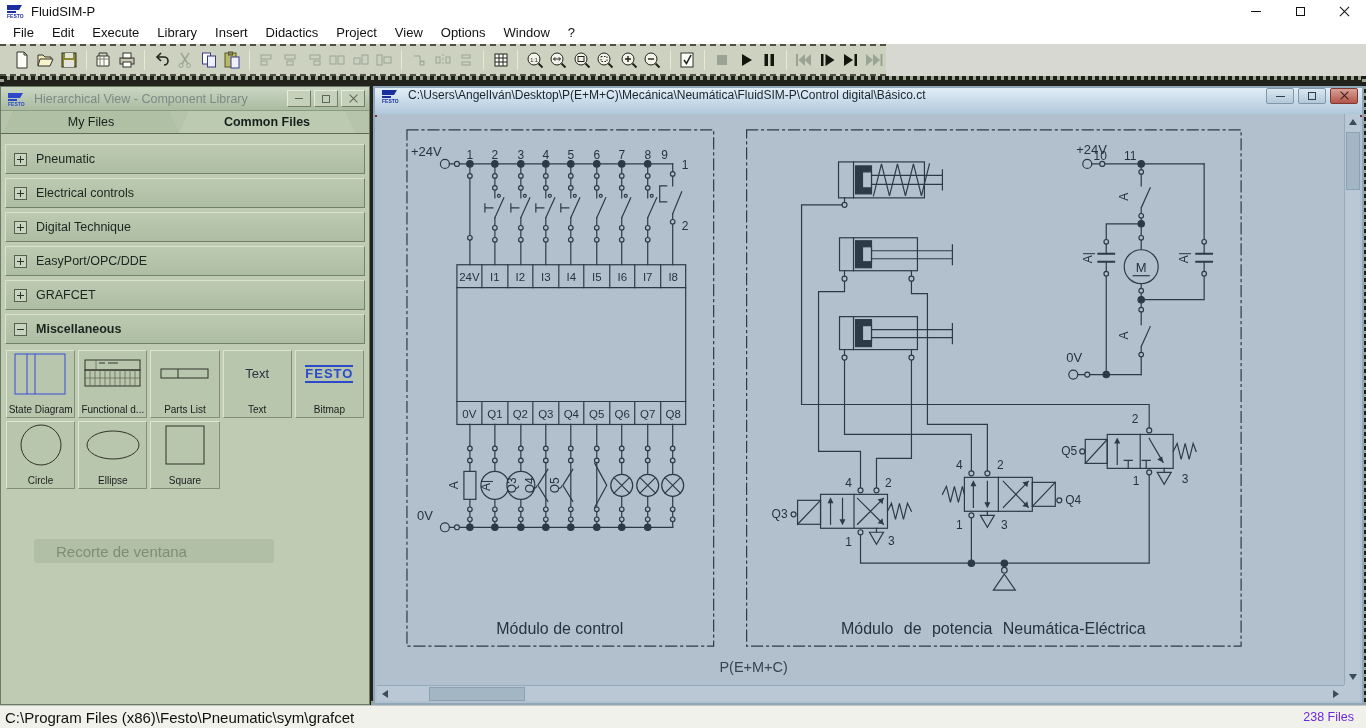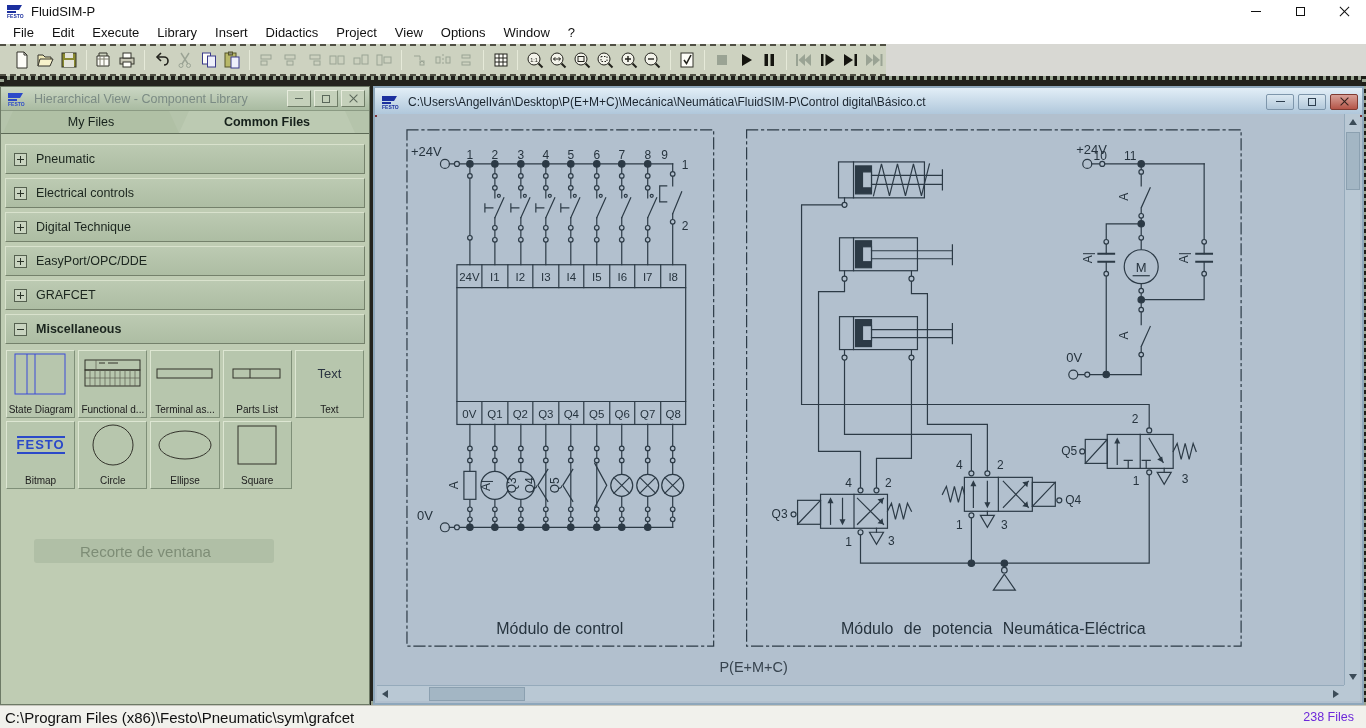--- a/index.html
+++ b/index.html
@@ -63,27 +63,27 @@
   .tree-row.expanded .tree-label { font-weight:bold; }
   .comp-grid { display:grid; grid-template-columns:repeat(5,1fr); gap:3px; padding:2px 5px 0 5px; }
   .comp-cell { height:68px; background:#b7c6ad; border:1px solid; border-color:#dde6d2 #7f8f78 #7f8f78 #dde6d2;
     display:flex; flex-direction:column; align-items:center; justify-content:flex-end; overflow:hidden;gap:8px; }
   .comp-fig { flex:1; display:flex; align-items:center; justify-content:center; width:100%; }
   .comp-cap { font-size:10px; color:#1c1c1c; margin-bottom:2px; white-space:nowrap; }
   .festo-word { font-weight:bold; color:#2b49c9; font-size:13px; letter-spacing:1px;
      border-top:2px solid #2b49c9; border-bottom:2px solid #2b49c9; line-height:14px; }
   .text-glyph { font-size:13px; color:#2a3440; }
   .watermark { position:absolute; left:33px; top:452px; width:240px; height:24px; background:rgba(150,165,142,0.35);
-    border-radius:3px; display:flex; align-items:center; padding-left:46px; }
+    border-radius:3px; display:flex; align-items:center; padding-left:22px; }
   .watermark span { font-size:15px; color:rgba(98,113,92,0.65); }
 
   
   .cirwin { position:absolute; left:373px; top:10px; width:991px; height:619px; background:#b2c0ce;
     border:2px solid #8ea7bb; }
-  .cw-title { height:29px; background:linear-gradient(#e2eef7,#aec6da); display:flex; align-items:center;
+  .cw-title { height:29px; background:linear-gradient(#e2eef7,#aec6da); display:flex; align-items:flex-start;
     border-bottom:2px solid #7b2f33; }
   .cw-title-text { font-size:12px; color:#1a242e; margin-left:2px; white-space:nowrap; overflow:hidden; }
   .cw-btns { margin-left:auto; display:flex; gap:4px; margin-right:4px; }
   .cb { width:28px; height:16px; border-radius:2px; display:flex; align-items:center; justify-content:center;
     background:linear-gradient(#dbe8f1,#b2c8da); border:1px solid #7e96ab; }
   .cb .g-min { background:#2d3e4e; width:9px; }
   .cb .g-max { border-color:#2d3e4e; width:8px; height:8px; }
   .cb.close { background:linear-gradient(#d8a198,#b45548); border-color:#7e3a31; }
   .cb .g-x::before,.cb .g-x::after { background:#33201c; top:4px; width:11px; }
   .cb .g-x { width:9px; height:10px; }
@@ -473,28 +473,20 @@
         <div class="comp-cell">
           <span class="comp-fig">
               <svg width="58" height="38">
                 <rect x="1" y="5" width="55" height="10" fill="none" stroke="#33332b"></rect>
                 <rect x="1" y="15" width="55" height="16" fill="none" stroke="#33332b"></rect>
                 <path d="M12 5v10M1 23h55M6 15v16M11 15v16M16 15v16M21 15v16M26 15v16M31 15v16M36 15v16M41 15v16M46 15v16M51 15v16" stroke="#5d5d50" stroke-width="0.7" fill="none"></path>
                 <path d="M15 8h6M24 8h10" stroke="#33332b"></path>
               </svg>
             </span>
           <span class="comp-cap">Functional d...</span>
-        </div>
-        <div class="comp-cell">
-          <span class="comp-fig">
-              <svg width="58" height="38">
-                <rect x="1" y="14" width="55" height="9" fill="none" stroke="#33332b"></rect>
-              </svg>
-            </span>
-          <span class="comp-cap">Terminal as...</span>
         </div>
         <div class="comp-cell">
           <span class="comp-fig">
               <svg width="58" height="38">
                 <rect x="5" y="14" width="47" height="9" fill="none" stroke="#33332b"></rect>
                 <path d="M22 14v9" stroke="#33332b"></path>
               </svg>
             </span>
           <span class="comp-cap">Parts List</span>
         </div>

